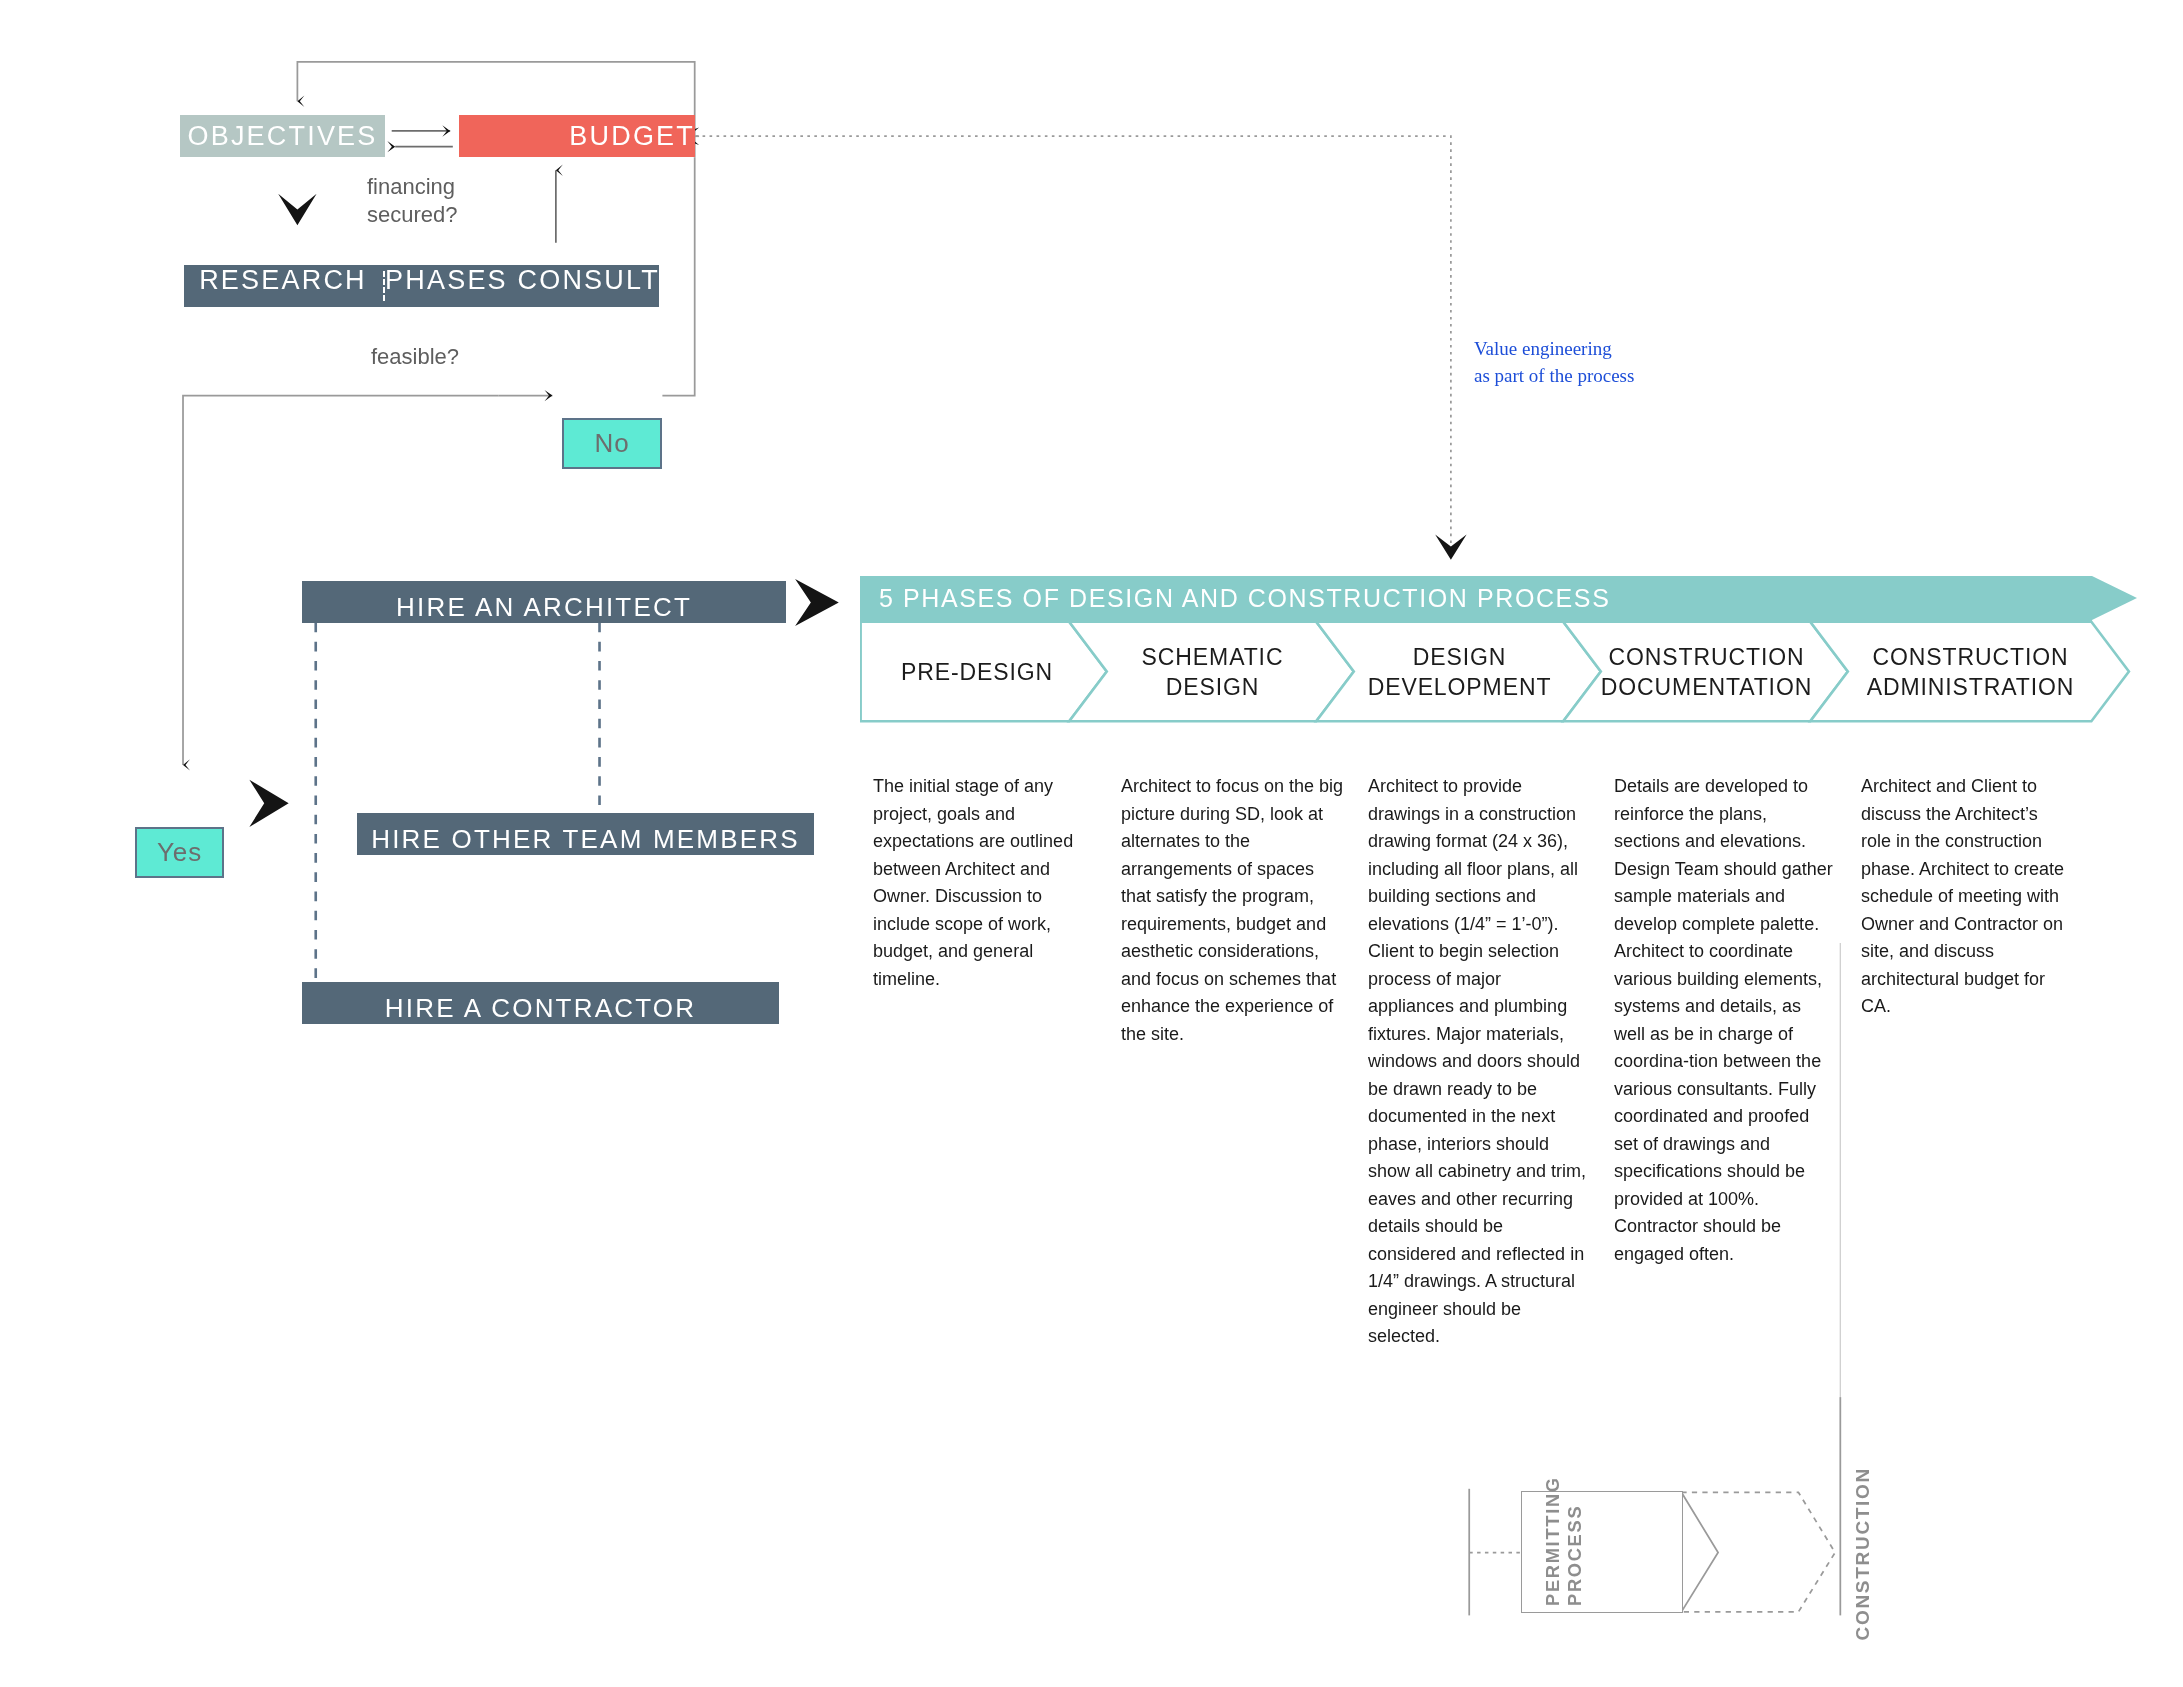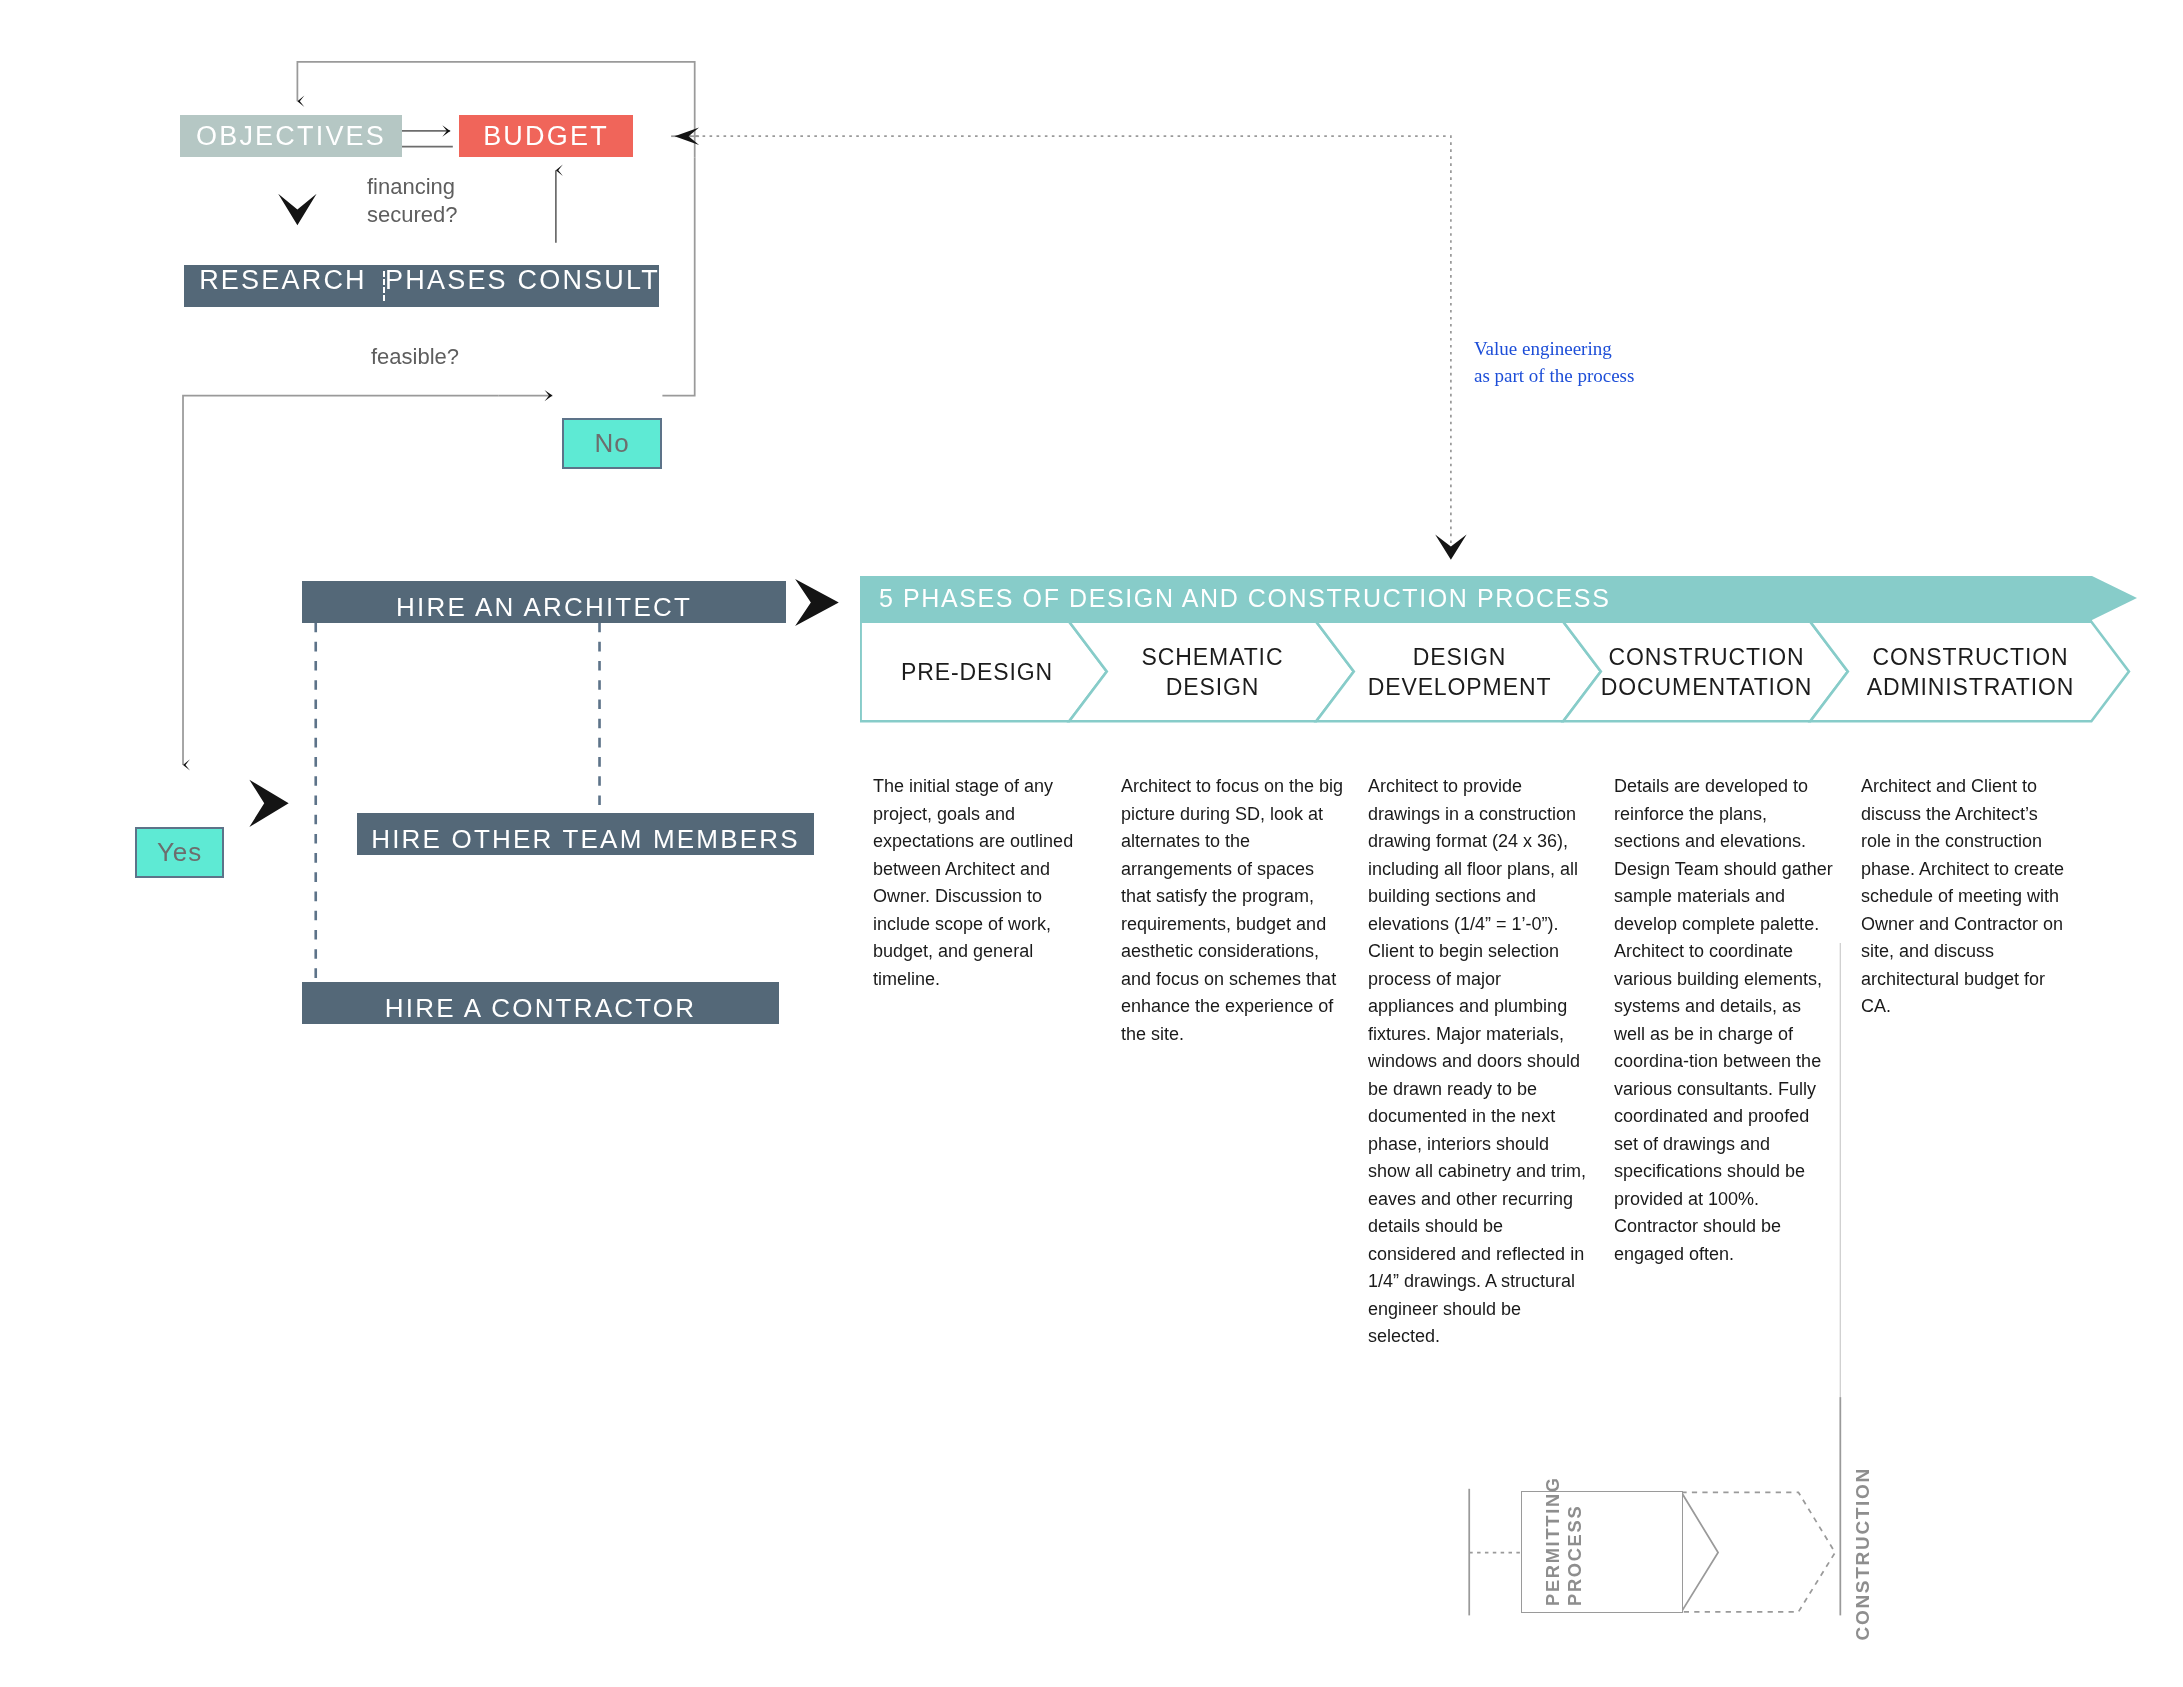--- a/index.html
+++ b/index.html
@@ -6,23 +6,23 @@
   body{width:2184px;height:1687px;position:relative;overflow:hidden;
        font-family:"Liberation Sans",sans-serif;}
   #stage{position:absolute;left:0;top:0;width:2184px;height:1687px;}
   svg.lines{position:absolute;left:0;top:0;width:2184px;height:1687px;pointer-events:none;}
 
   .box{position:absolute;display:flex;align-items:center;justify-content:center;
        box-sizing:border-box;}
   .lbl{color:#ffffff;letter-spacing:2.2px;font-weight:300;white-space:nowrap;}
 
   
-  #objectives{left:180px;top:115px;width:222px;height:42px;background:#b5c7c4;}
+  #objectives{left:180px;top:115px;width:205px;height:42px;background:#b5c7c4;}
   #objectives .lbl{font-size:27px;}
-  #budget{left:459px;top:115px;width:174px;height:42px;background:#f0655a;}
+  #budget{left:459px;top:115px;width:236px;height:42px;background:#f0655a;justify-content:flex-end;}
   #budget .lbl{font-size:27px;}
 
   #researchconsult{left:184px;top:265px;width:475px;height:42px;background:#546878;}
   #researchconsult .half{flex:0 0 auto;display:flex;align-items:flex-start;justify-content:center;height:100%;}
   #research{width:200px;}
   #consult{width:275px;}
   #researchconsult .lbl{font-size:27px;}
   .vdash{width:0;height:30px;border-left:2.6px dashed #ffffff;}
 
   

